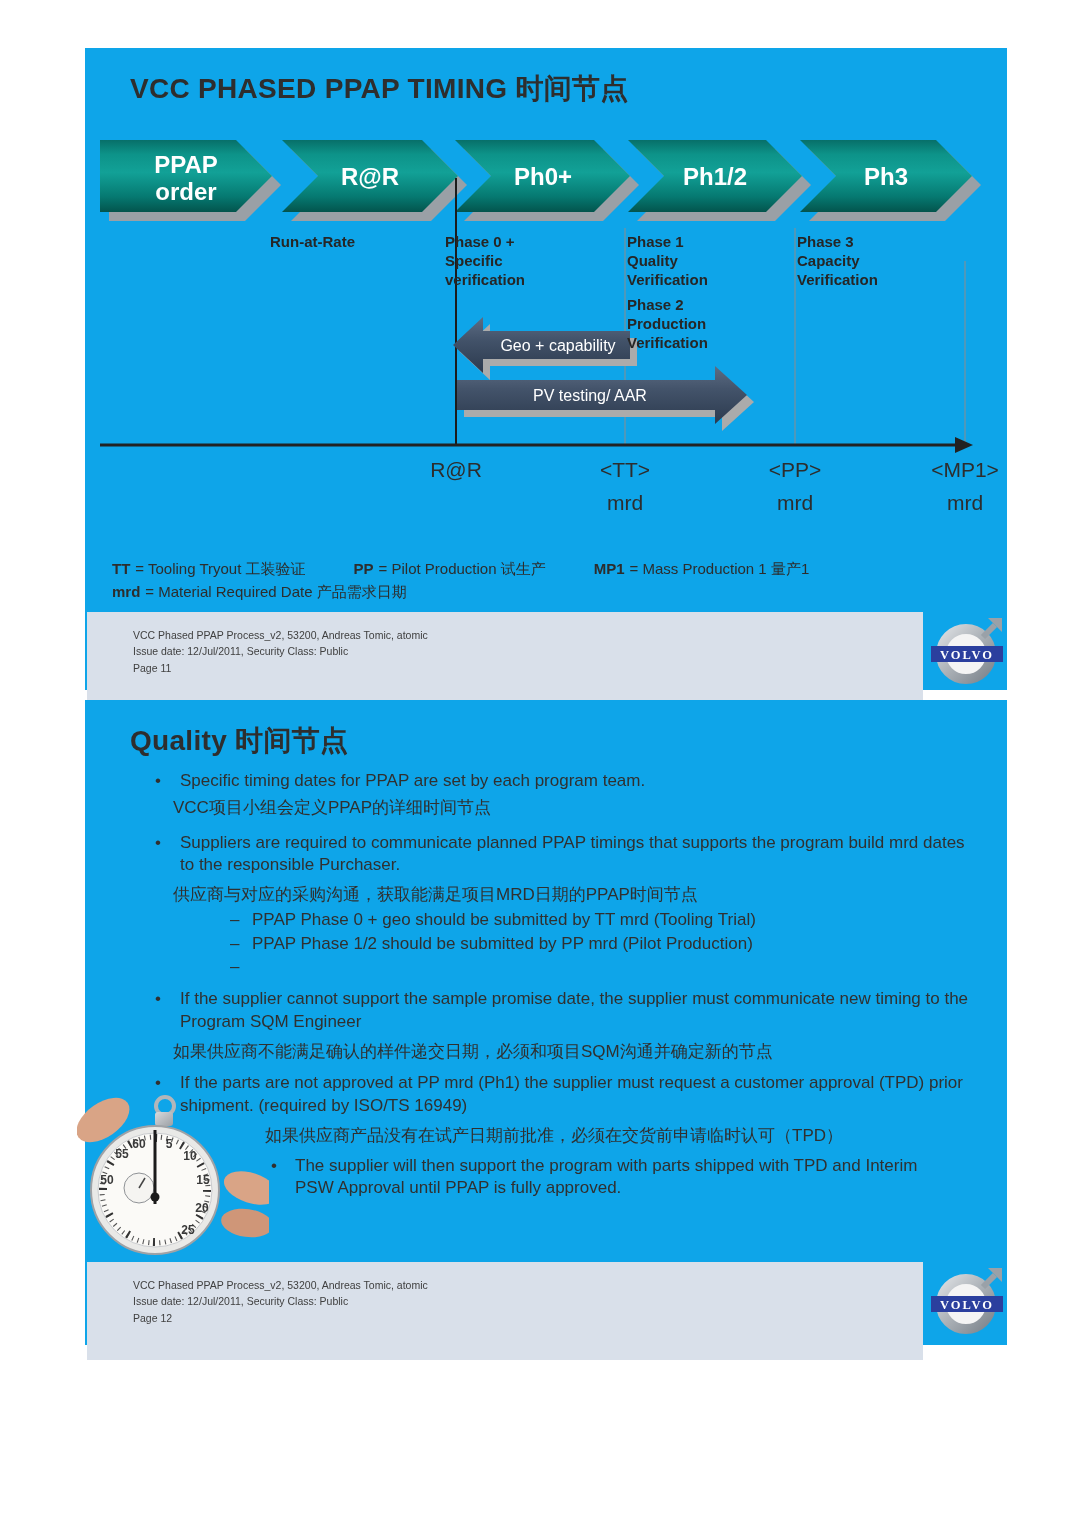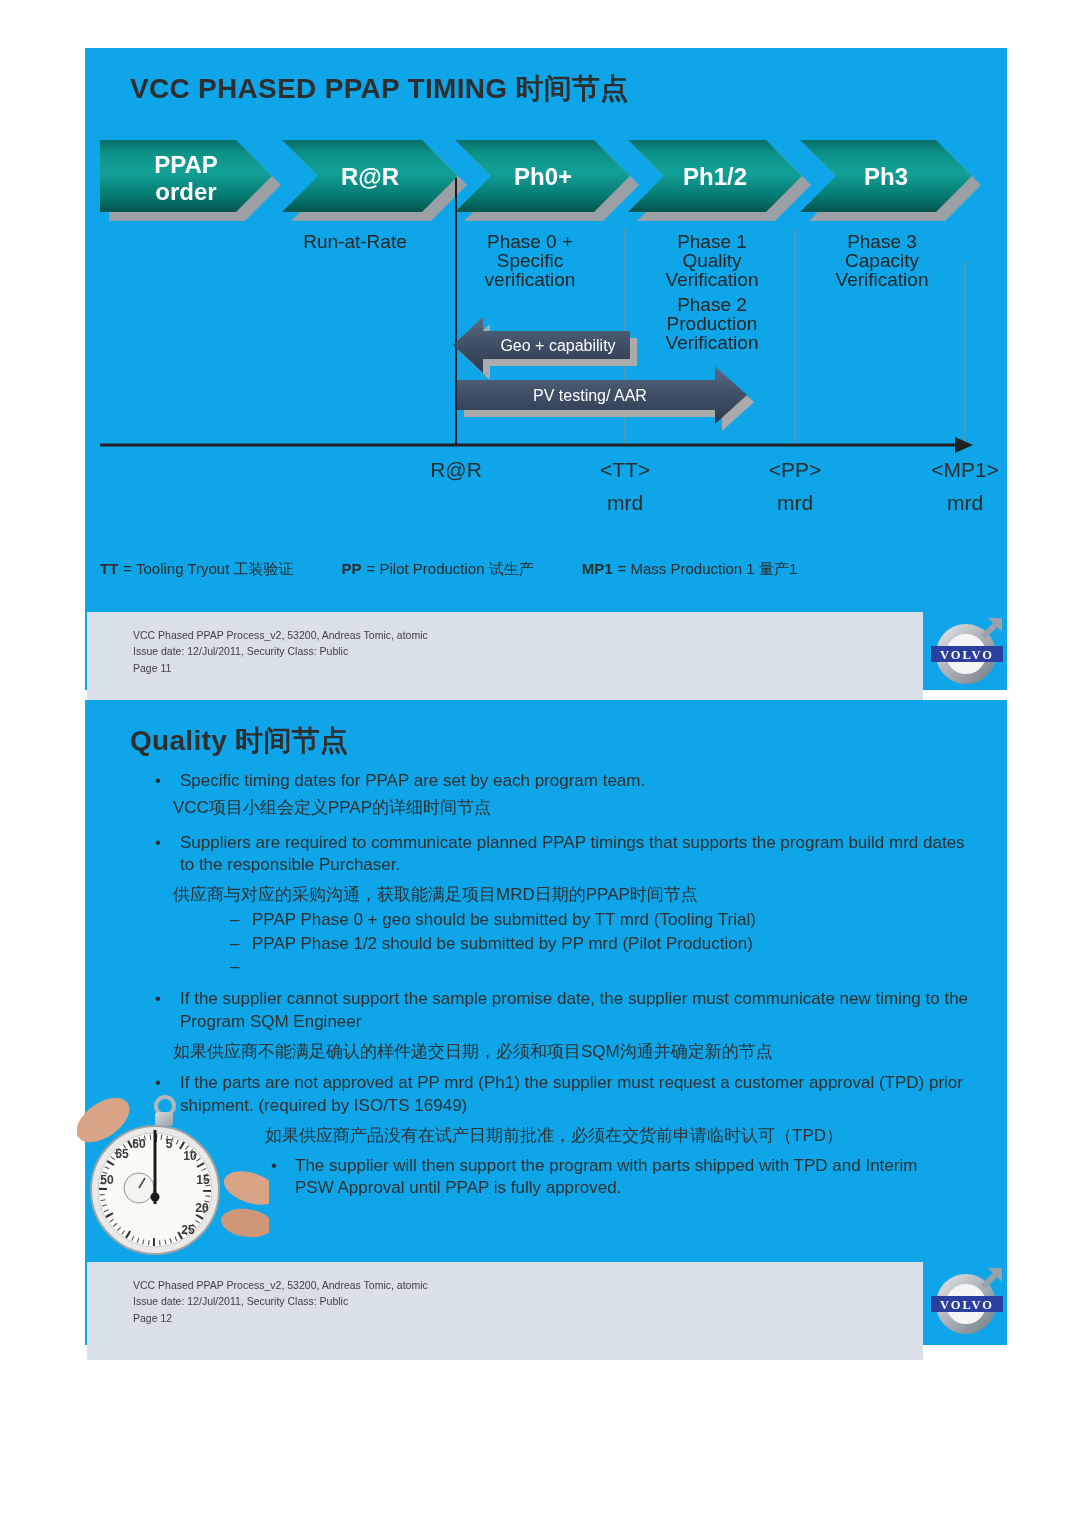--- a/index.html
+++ b/index.html
@@ -14,25 +14,25 @@
 
   .slide-title{position:absolute;left:45px;top:22px;font-size:28px;font-weight:bold;color:#2e2e2e;letter-spacing:.3px;white-space:nowrap;}
 
   
   #diagram{position:absolute;left:0;top:85px;}
   #diagram text{font-family:"Liberation Sans","DejaVu Sans",sans-serif;}
   .chev-label{fill:#ffffff;font-size:24px;font-weight:bold;text-anchor:middle;}
   .bar-label{fill:#ffffff;font-size:16px;text-anchor:middle;}
   .axis-label{fill:#2d2d2d;font-size:21px;text-anchor:middle;}
 
-  .caption{position:absolute;width:170px;text-align:center;font-size:19px;font-weight:normal;color:#262626;line-height:19px;}
+  .caption{position:absolute;width:170px;text-align:left;font-size:15px;font-weight:bold;color:#262626;line-height:19px;}
   .caption div{white-space:nowrap;}
 
   .legend{position:absolute;left:15px;top:512px;font-size:15px;color:#2d2d2d;}
-  .legend-row{display:flex;gap:48px;margin-bottom:4px;}
+  .legend-row{display:flex;gap:48px;margin-bottom:4px;margin-left:12px;}
   .legend .term{font-weight:bold;margin-right:5px;}
 
   .footer-band{position:absolute;left:2px;top:564px;width:836px;height:98px;background:#d9e0ea;}
   #slide2 .footer-band{top:562px;}
   .footer-text{position:absolute;left:46px;top:15px;font-size:10.5px;color:#404040;line-height:1.55;}
   .logo-box{position:absolute;left:846px;top:566px;width:74px;height:74px;}
   #slide2 .logo-box{top:564px;}
 
   
   .bullets{position:absolute;left:0;top:70px;width:890px;font-size:17px;line-height:1.34;color:#303030;}
@@ -155,20 +155,23 @@
     <div>Capacity</div>
     <div>Verification</div>
   </div>
 
   <div class="legend">
     <div class="legend-row">
       <span><span class="term">TT</span><span>= Tooling Tryout 工装验证</span></span>
       <span><span class="term">PP</span><span>= Pilot Production 试生产</span></span>
       <span><span class="term">MP1</span><span>= Mass Production 1 量产1</span></span>
     </div>
+    <div class="legend-row">
+      <span><span class="term">mrd</span><span>= Material Required Date 产品需求日期</span></span>
+    </div>
   </div>
 
   <div class="footer-band">
     <div class="footer-text">
       <div>VCC Phased PPAP Process_v2, 53200, Andreas Tomic, atomic</div>
       <div>Issue date: 12/Jul/2011, Security Class: Public</div>
       <div>Page 11</div>
     </div>
   </div>
   <div class="logo-box">

